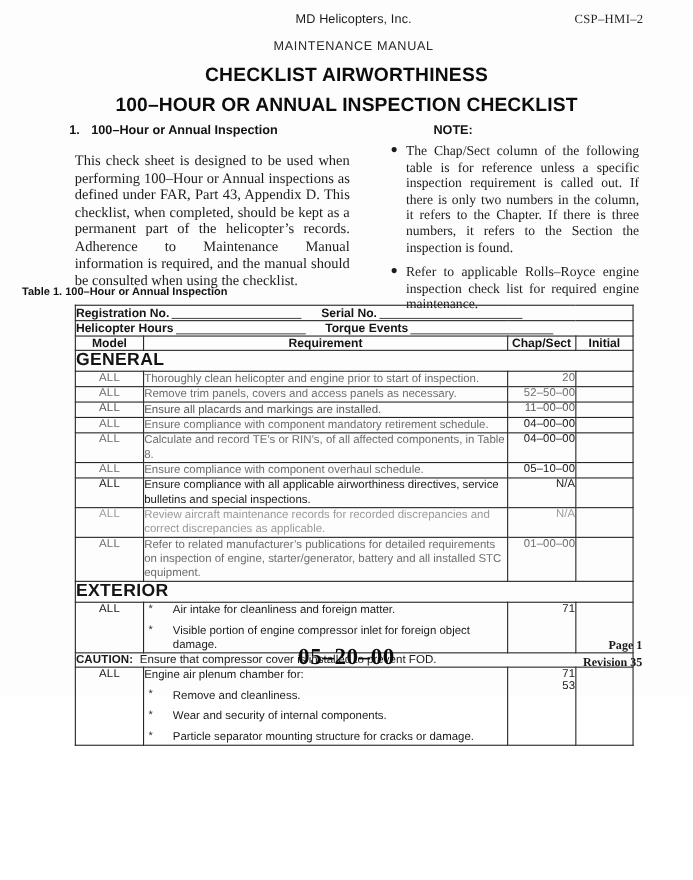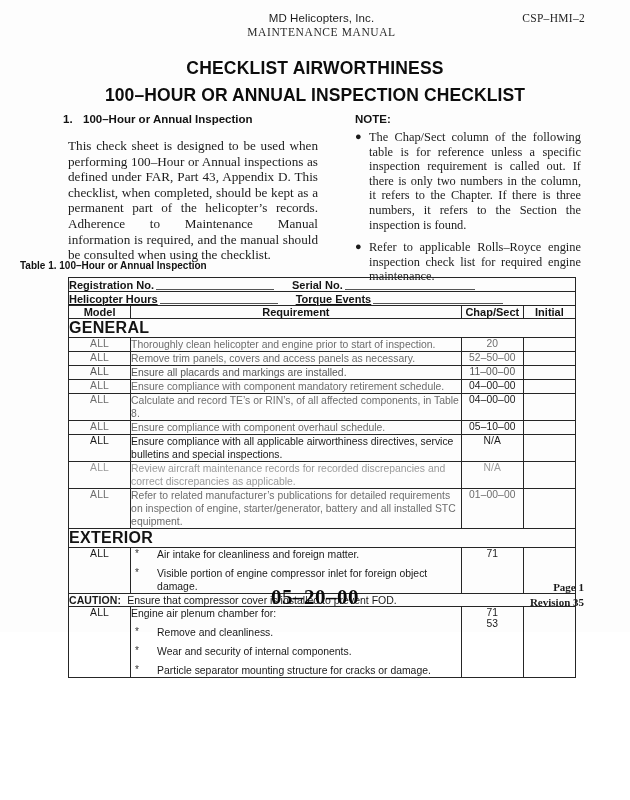--- a/index.html
+++ b/index.html
@@ -36,25 +36,25 @@
     text-align: center;
     line-height: 1.18;
   }
   .hdr-company {
     font-family: "Liberation Sans", sans-serif;
     font-size: 11.5px;
     color: #1b1b1b;
     letter-spacing: 0.1px;
   }
   .hdr-manual {
-    font-family: Liberation Serif, serif;
+    font-family: Liberation Sans, sans-serif;
     font-size: 11.5px;
     color: #2a2a2a;
     letter-spacing: 0.6px;
-    margin-top: 0;
+    margin-top: 10px;
   }
   .hdr-code {
     position: absolute;
     top: 0px;
     right: 0px;
     font-family: "Liberation Serif", serif;
     font-size: 11.5px;
     color: #242424;
     letter-spacing: 0.3px;
   }
@@ -113,20 +113,21 @@
     position: absolute;
     top: 113px;
     left: 355px;
     width: 226px;
   }
   .note-title {
     font-size: 11.5px;
     font-weight: bold;
     color: #121212;
     margin-bottom: 5px;
+    margin-left: 39px;
   }
   .note-list {
     margin: 0;
     padding: 0;
     list-style: none;
   }
   .note-list li {
     position: relative;
     padding-left: 14px;
     margin-bottom: 8px;
@@ -230,21 +231,21 @@
     padding: 2.5px 2px;
     font-size: 10.4px;
     letter-spacing: 0.2px;
   }
   td.req {
     padding: 2.5px 4px 2.5px 8px;
     font-size: 10.4px;
     line-height: 13px;
   }
   td.chap {
-    text-align: center;
+    text-align: right;
     padding: 2.5px 2px;
     font-size: 10.3px;
     letter-spacing: 0.1px;
     white-space: pre-line;
   }
   td.init { padding: 2px; }
 
   .subitem {
     display: block;
     padding-left: 26px;
@@ -357,21 +358,21 @@
               <span class="ident-lbl">Registration No.</span>
               <span class="ident-rule rule-a"></span>
               <span class="ident-gap"></span>
               <span class="ident-lbl">Serial No.</span>
               <span class="ident-rule rule-b"></span>
             </div>
           </td>
         </tr>
 
         <tr>
-          <td class="ident-cell" colspan="4" style="border-top:none;text-decoration:underline;">
+          <td class="ident-cell" colspan="4" style="border-top:none;">
             <div class="ident-row-inner">
               <span class="ident-lbl">Helicopter Hours</span>
               <span class="ident-rule rule-a"></span>
               <span class="ident-gap"></span>
               <span class="ident-lbl">Torque Events</span>
               <span class="ident-rule rule-b"></span>
             </div>
           </td>
         </tr>
 

